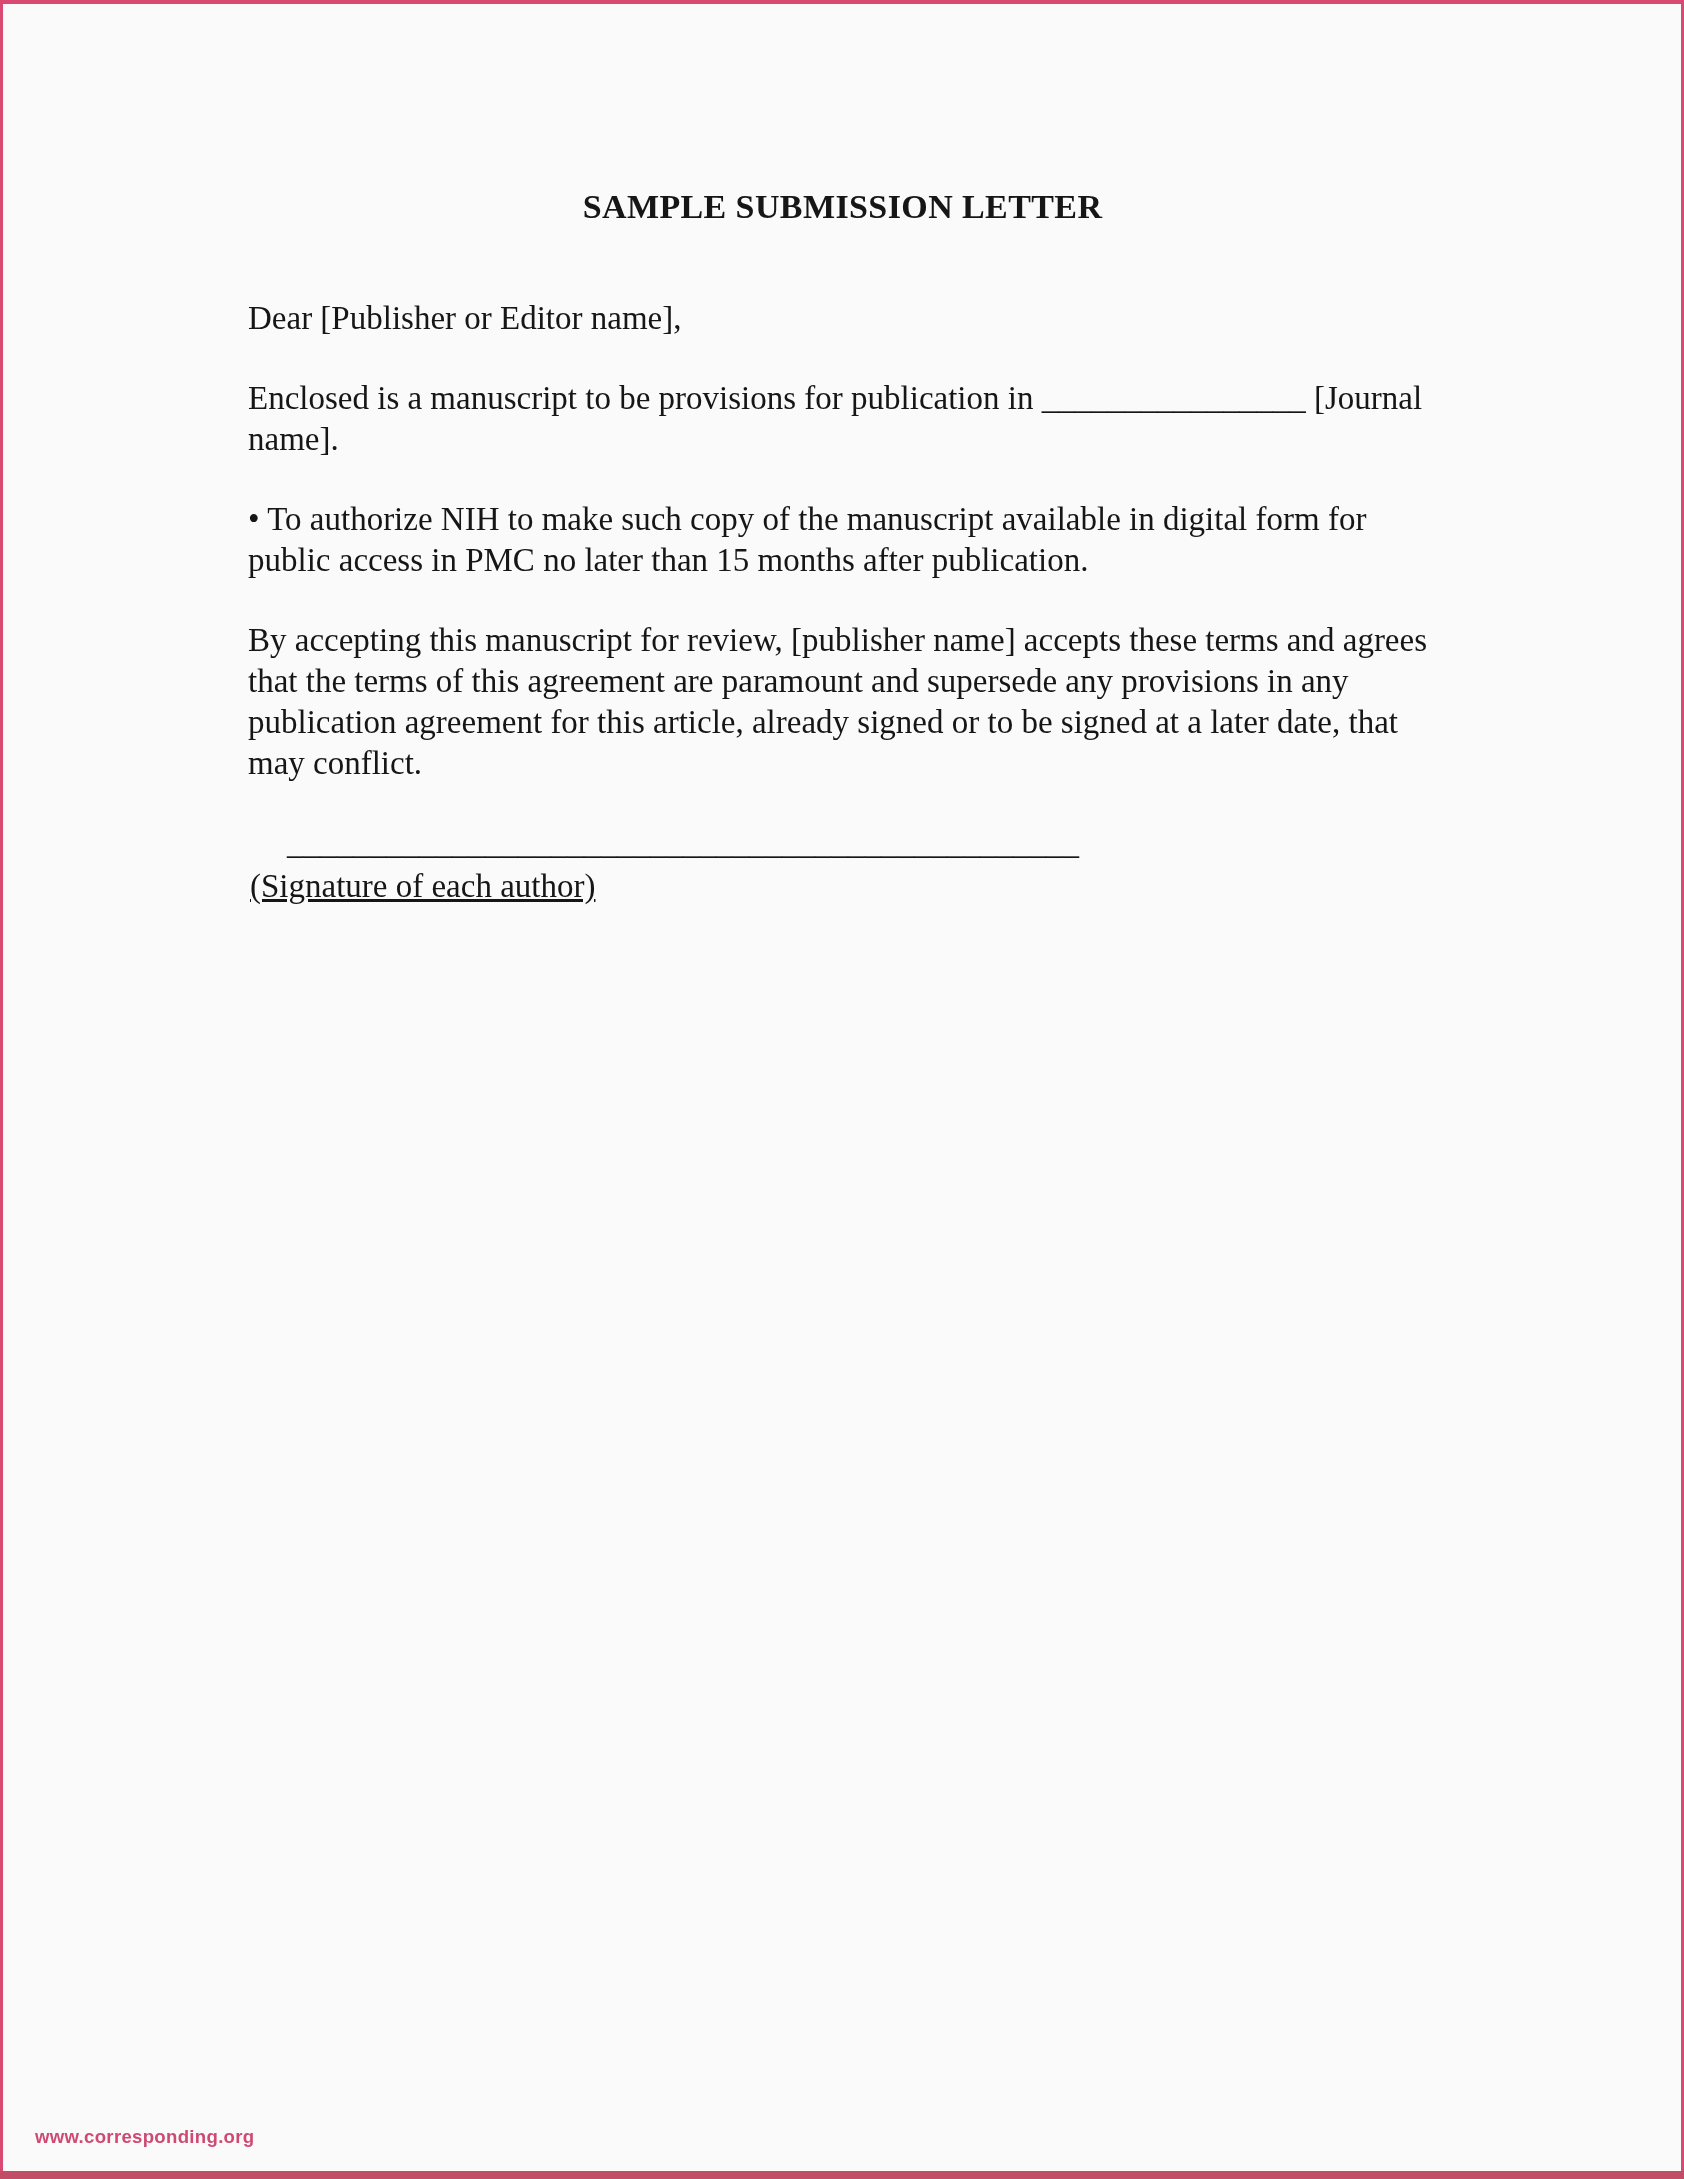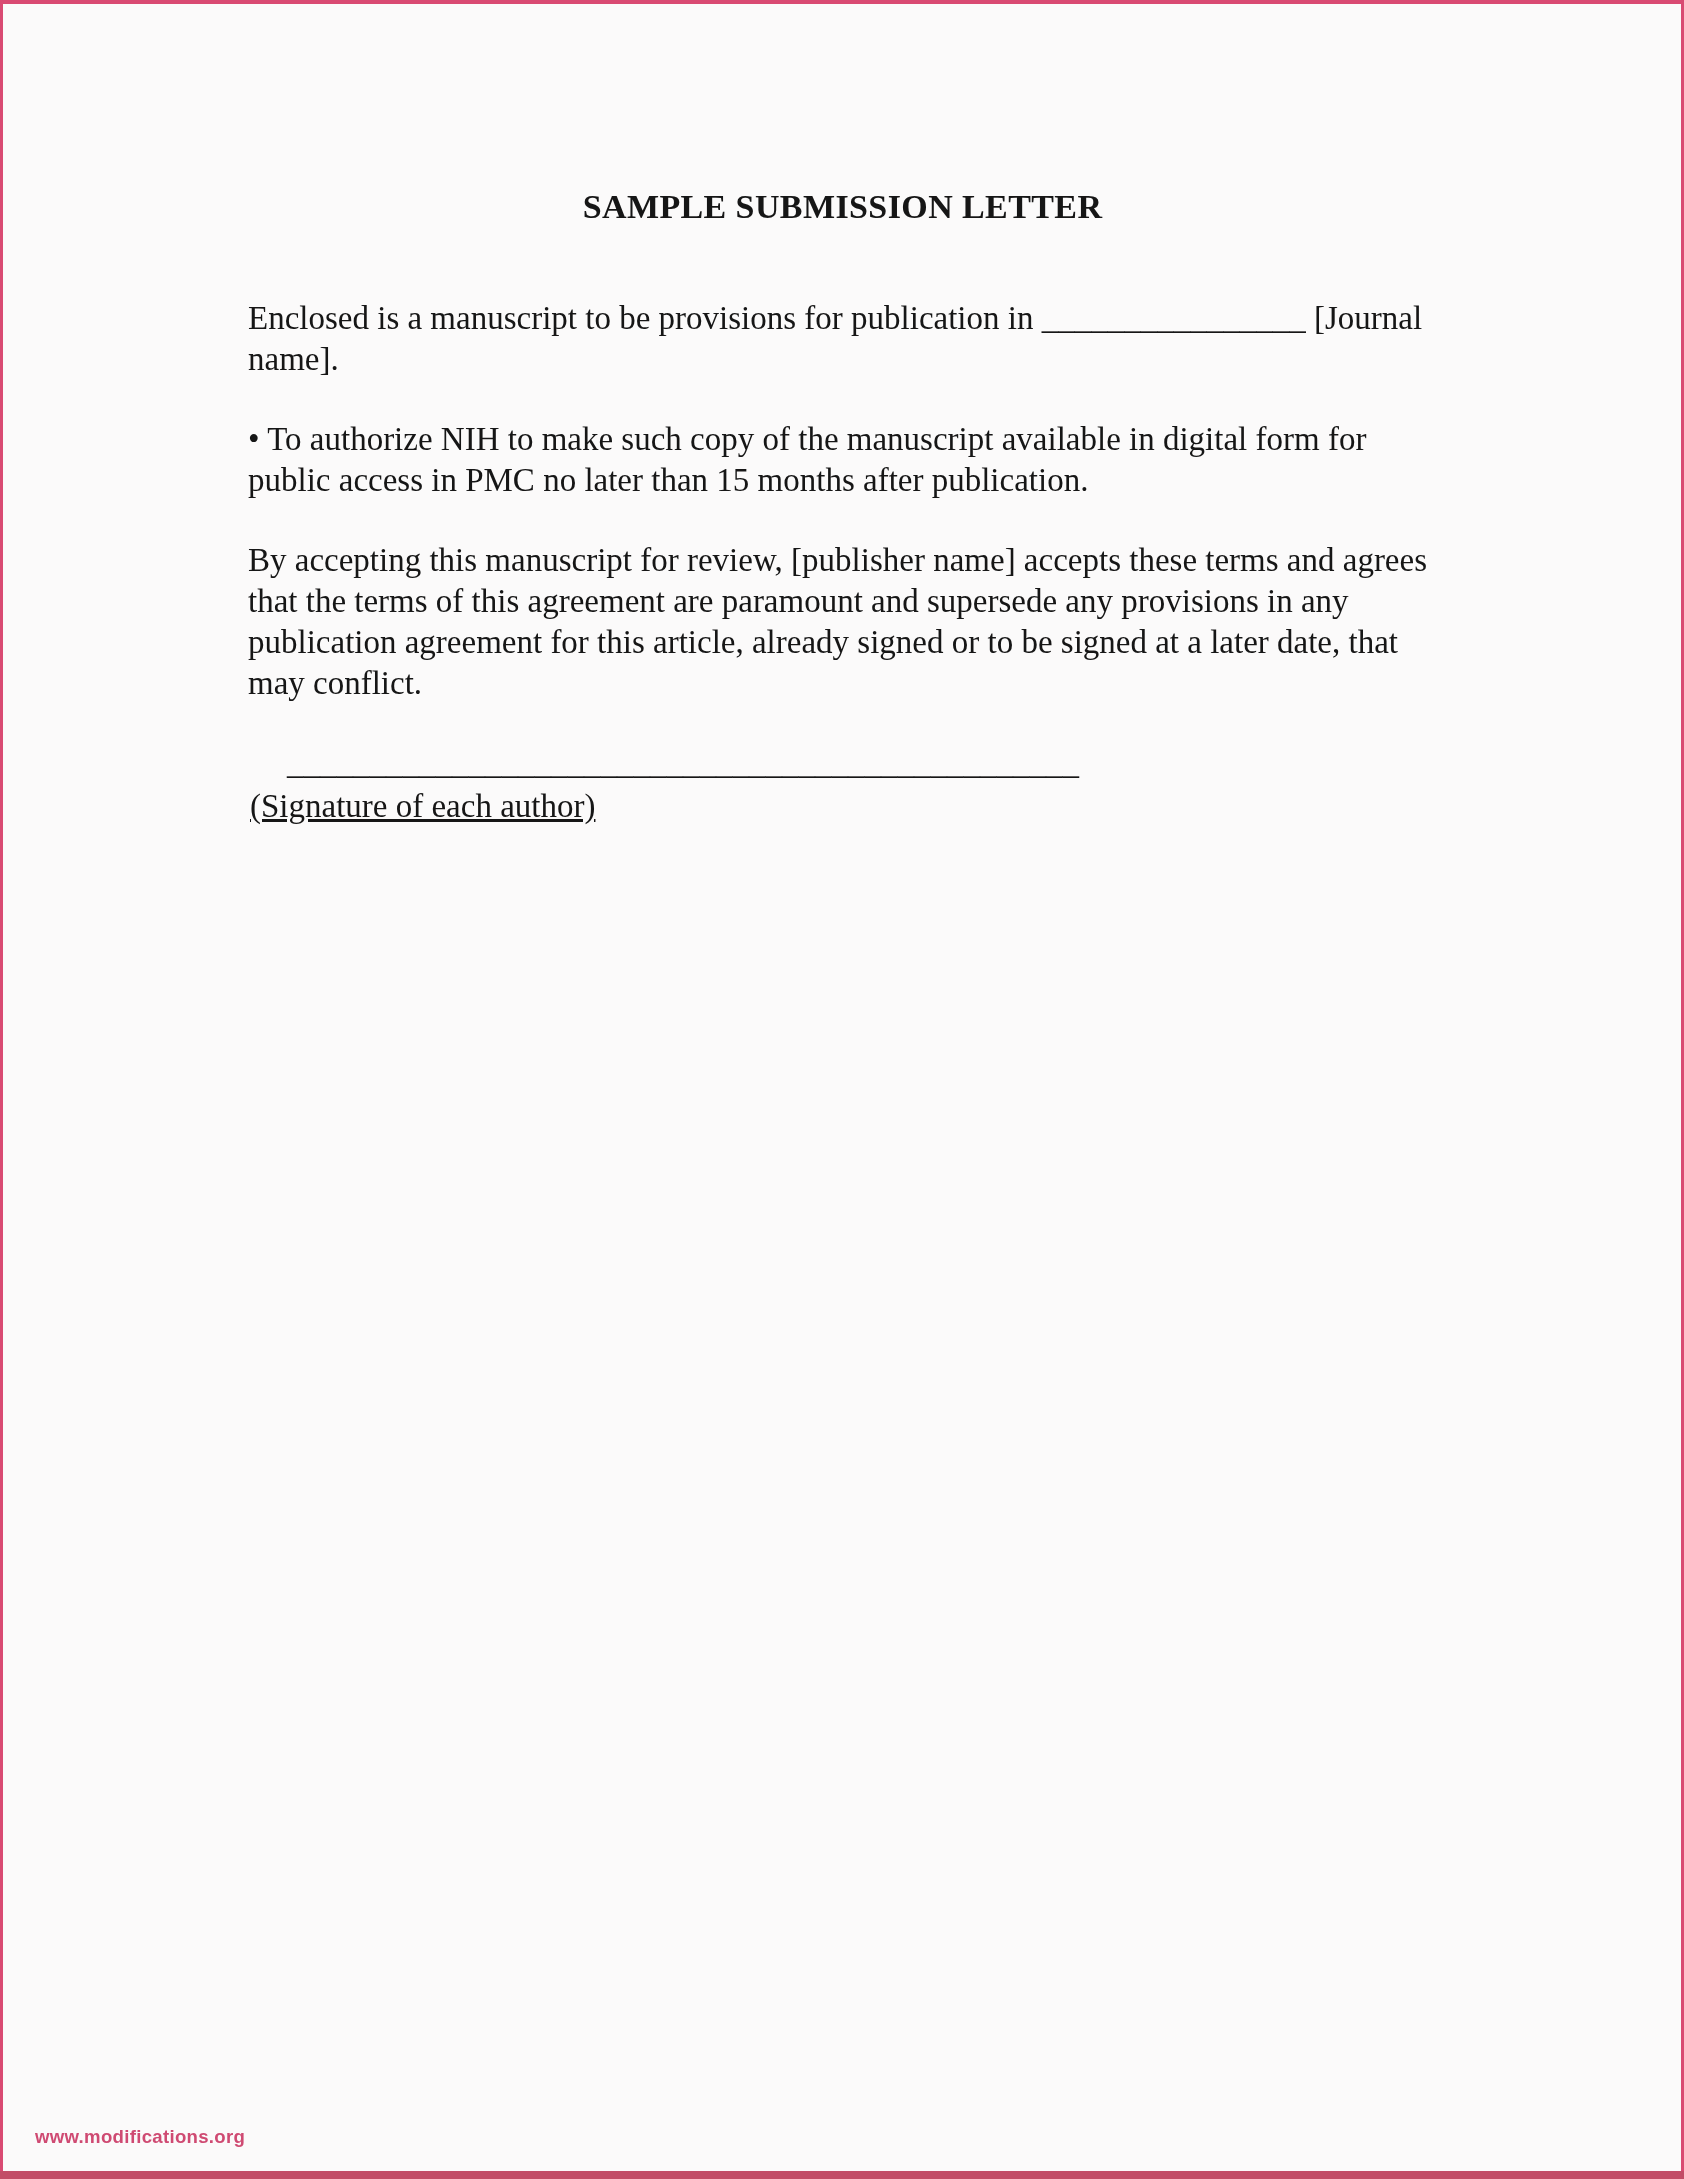--- a/index.html
+++ b/index.html
@@ -78,32 +78,33 @@
   }
 </style>
 </head>
 <body>
 
 <div class="page-frame"></div>
 
 <div class="content">
   <h1 class="letter-title">SAMPLE SUBMISSION LETTER</h1>
 
+  <p>Dear [Publisher or Editor name],</p>
 
   <p>Enclosed is a manuscript to be provisions for publication in ________________ [Journal name].</p>
 
 
 
 
   <p>• To authorize NIH to make such copy of the manuscript available in digital form for public access in PMC no later than 15 months after publication.</p>
 
   <p>By accepting this manuscript for review, [publisher name] accepts these terms and agrees that the terms of this agreement are paramount and supersede any provisions in any publication agreement for this article, already signed or to be signed at a later date, that may conflict.</p>
 
   <div class="signature-block">
     <div class="signature-line">________________________________________________</div>
     <p class="signature-caption">(Signature of each author)</p>
   </div>
 </div>
 
-<div class="watermark">www.modifications.org</div>
+<div class="watermark">www.corresponding.org</div>
 
 <div class="bottom-bar"></div>
 
 
 </body></html>

